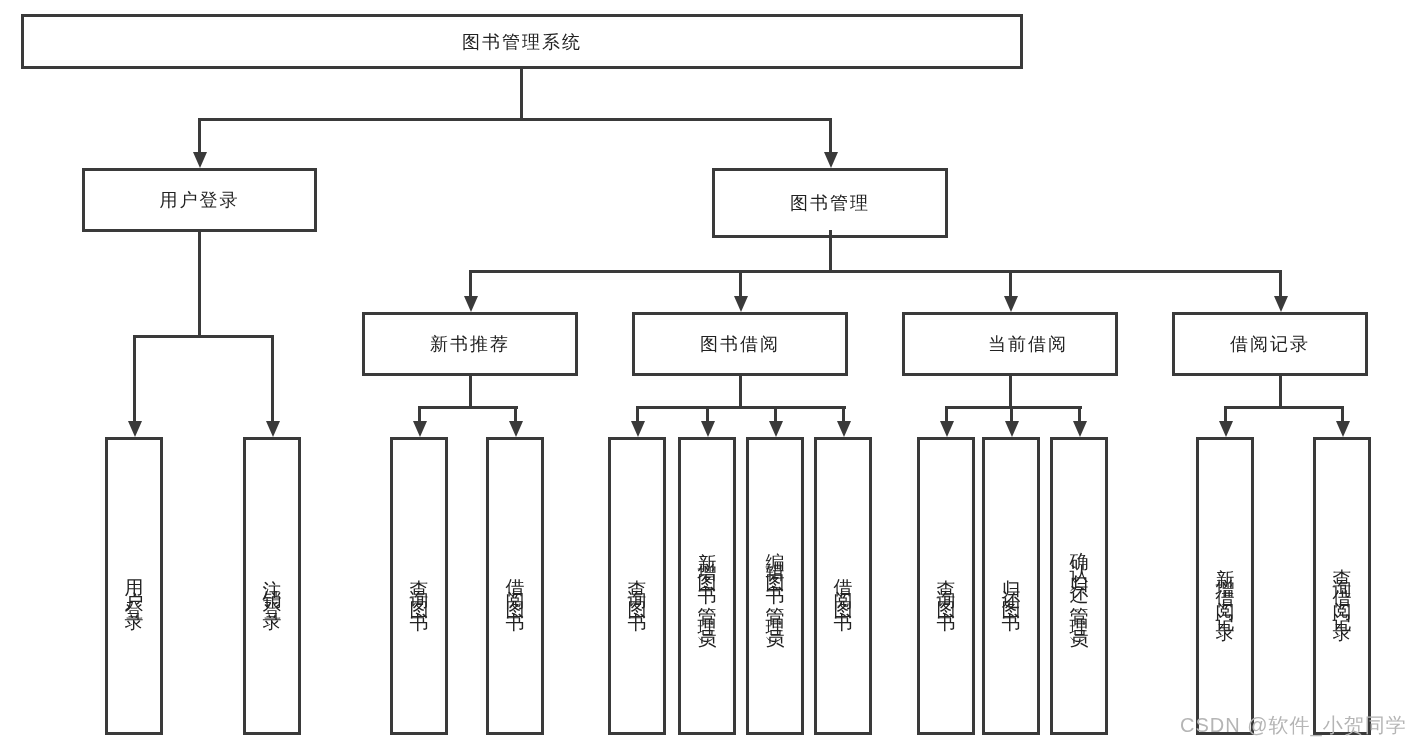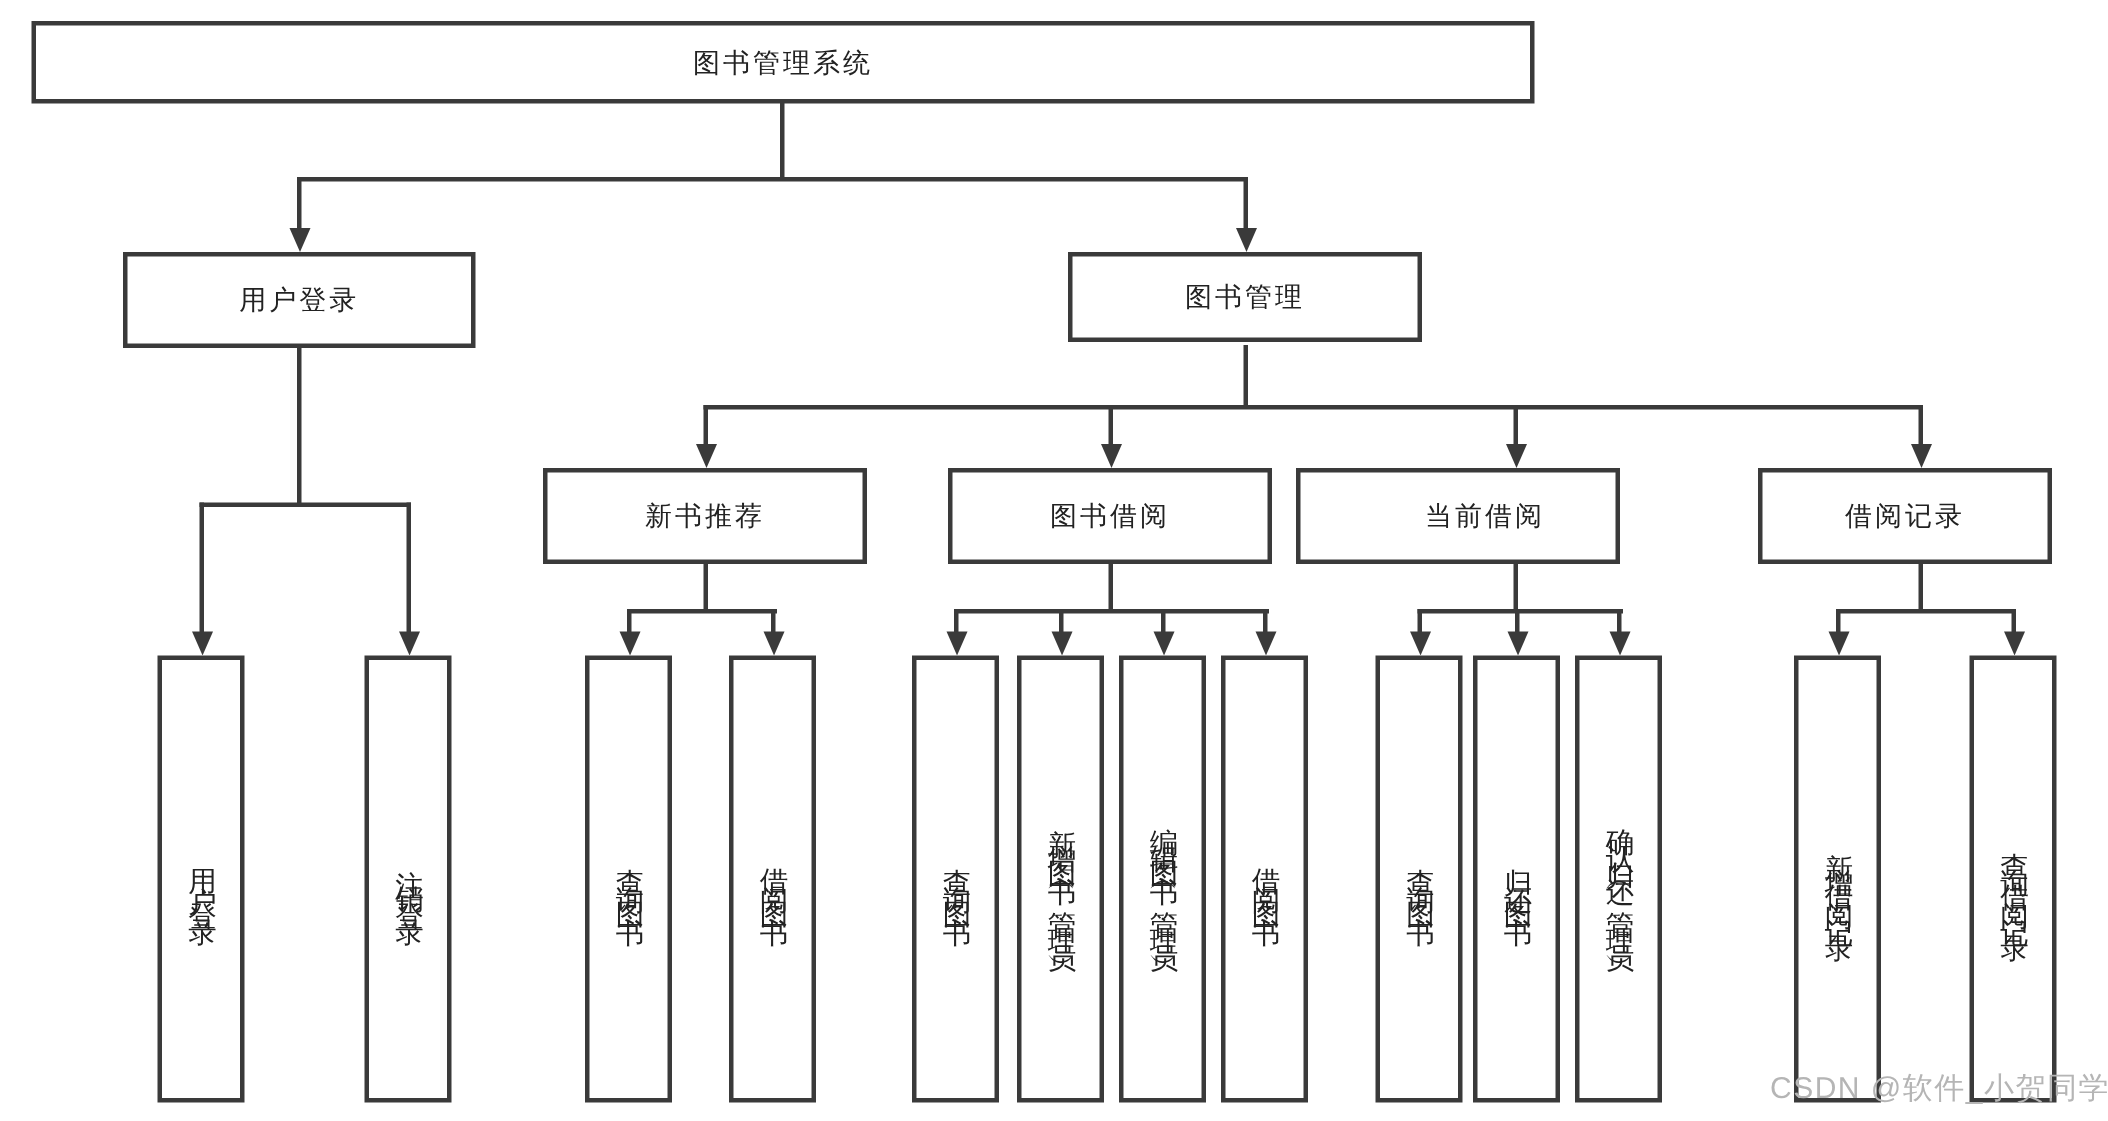--- a/index.html
+++ b/index.html
@@ -63,21 +63,21 @@
   <div class="vline" style="left:520px; top:66px; height:54px;"></div>
   <div class="hline" style="left:198px; top:118px; width:634px;"></div>
   <div class="vline" style="left:198px; top:118px; height:36px;"></div>
   <div class="arrow" style="left:193px; top:152px;"></div>
   <div class="vline" style="left:829px; top:118px; height:36px;"></div>
   <div class="arrow" style="left:824px; top:152px;"></div>
 
   <div class="box" style="left:82px; top:168px; width:235px; height:64px;">
     <span>用户登录</span>
   </div>
-  <div class="box" style="left:712px; top:168px; width:236px; height:60px;">
+  <div class="box" style="left:712px; top:168px; width:236px; height:70px;">
     <span>图书管理</span>
   </div>
 
   <div class="vline" style="left:198px; top:230px; height:107px;"></div>
   <div class="hline" style="left:133px; top:335px; width:141px;"></div>
   <div class="vline" style="left:133px; top:335px; height:88px;"></div>
   <div class="arrow" style="left:128px; top:421px;"></div>
   <div class="vline" style="left:271px; top:335px; height:88px;"></div>
   <div class="arrow" style="left:266px; top:421px;"></div>
 
@@ -91,21 +91,21 @@
   <div class="arrow" style="left:1004px; top:296px;"></div>
   <div class="vline" style="left:1279px; top:270px; height:28px;"></div>
   <div class="arrow" style="left:1274px; top:296px;"></div>
 
   <div class="box" style="left:362px; top:312px; width:216px; height:64px;">
     <span>新书推荐</span>
   </div>
   <div class="box" style="left:632px; top:312px; width:216px; height:64px;">
     <span>图书借阅</span>
   </div>
-  <div class="box" style="left:864px; top:312px; width:216px; height:64px;padding-left:36px;">
+  <div class="box" style="left:902px; top:312px; width:216px; height:64px;padding-left:36px;">
     <span>当前借阅</span>
   </div>
   <div class="box" style="left:1172px; top:312px; width:196px; height:64px;">
     <span>借阅记录</span>
   </div>
 
   <div class="vline" style="left:469px; top:374px; height:34px;"></div>
   <div class="hline" style="left:418px; top:406px; width:100px;"></div>
   <div class="vline" style="left:418px; top:406px; height:17px;"></div>
   <div class="arrow" style="left:413px; top:421px;"></div>

